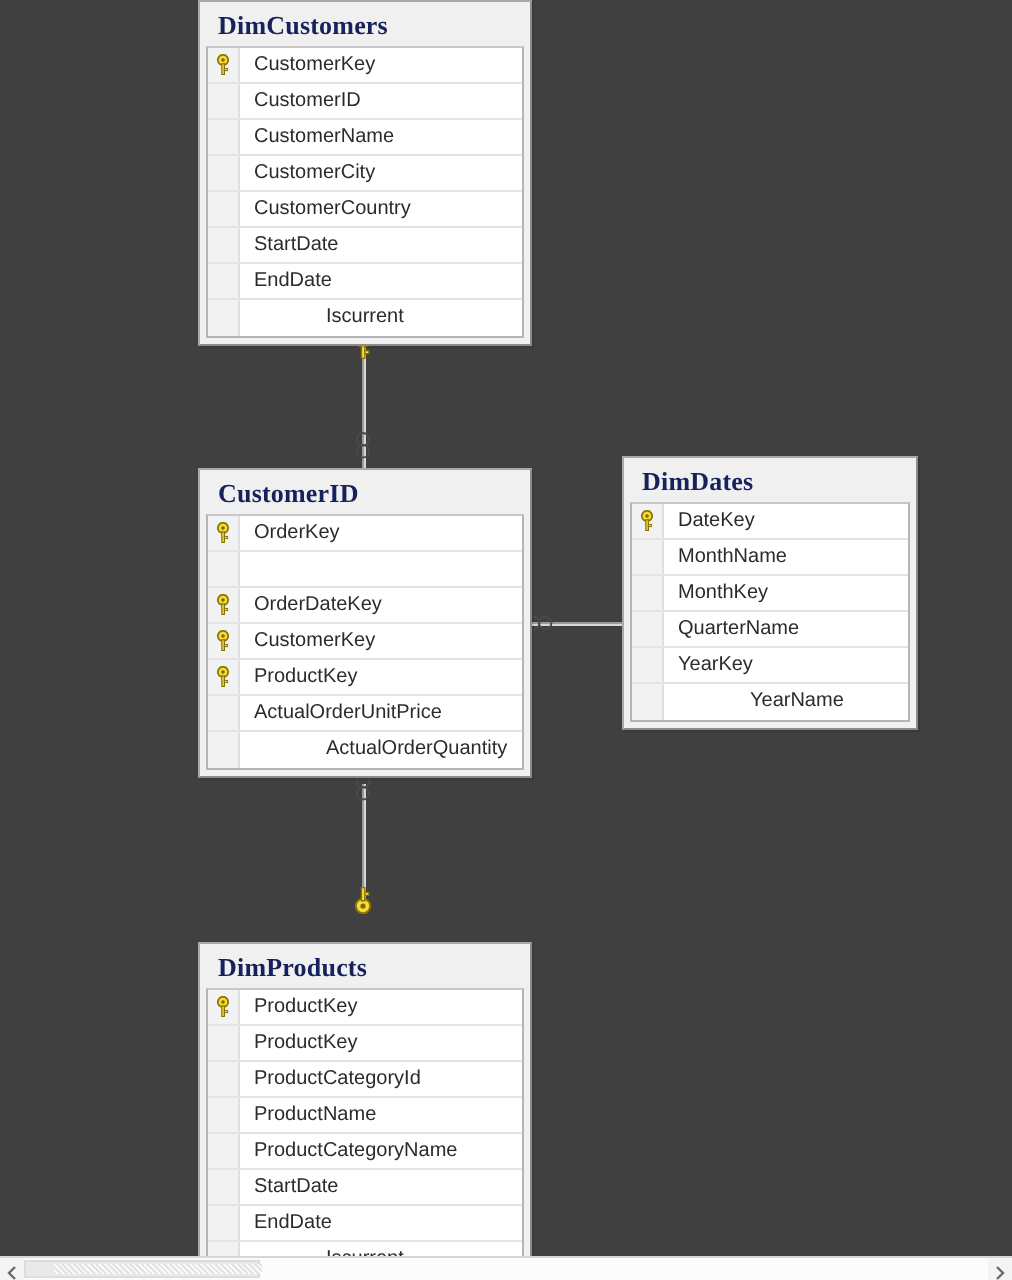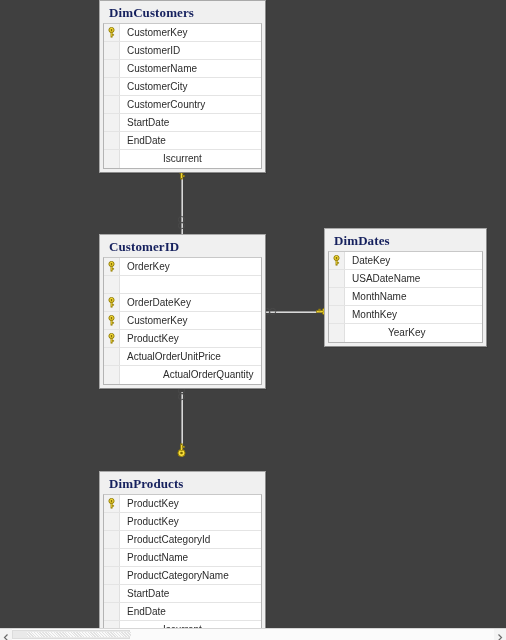--- a/index.html
+++ b/index.html
@@ -323,49 +323,53 @@
         <div class="field-gutter"></div>
         <div class="field-name">ActualOrderUnitPrice</div>
       </div>
       <div class="field-row">
         <div class="field-gutter"></div>
         <div class="field-name">ActualOrderQuantity</div>
       </div>
     </div>
   </div>
 
-  <div class="entity" style="left:324px; top:228px; width:163px;">
+  <div class="entity" style="left:311px; top:228px; width:148px;">
     <div class="entity-title">DimDates</div>
     <div class="entity-grid">
       <div class="field-row">
         <div class="field-gutter">
           <svg class="key-icon" viewBox="0 0 9 11">
             <circle cx="4.5" cy="3" r="2.6" fill="#f7dc3a" stroke="#8a7500" stroke-width="0.9"></circle>
             <circle cx="4.5" cy="3" r="0.9" fill="#7d6a00"></circle>
             <rect x="3.9" y="4.9" width="1.3" height="5.3" fill="#f7dc3a" stroke="#8a7500" stroke-width="0.6"></rect>
             <rect x="5.2" y="7.2" width="1.6" height="1.1" fill="#f7dc3a" stroke="#8a7500" stroke-width="0.5"></rect>
           </svg>
         </div>
         <div class="field-name">DateKey</div>
       </div>
       <div class="field-row">
         <div class="field-gutter"></div>
-        <div class="field-name">USADateName</div>
-      </div>
-      <div class="field-row">
-        <div class="field-gutter"></div>
         <div class="field-name">MonthName</div>
       </div>
       <div class="field-row">
         <div class="field-gutter"></div>
         <div class="field-name">MonthKey</div>
       </div>
       <div class="field-row">
         <div class="field-gutter"></div>
+        <div class="field-name">QuarterName</div>
+      </div>
+      <div class="field-row">
+        <div class="field-gutter"></div>
         <div class="field-name">YearKey</div>
+      </div>
+      <div class="field-row">
+        <div class="field-gutter"></div>
+        <div class="field-name">YearName</div>
       </div>
     </div>
   </div>
 
   <div class="entity" style="left:99px; top:457px; width:167px;margin-top:14px;">
     <div class="entity-title">DimProducts</div>
     <div class="entity-grid">
       <div class="field-row">
         <div class="field-gutter">
           <svg class="key-icon" viewBox="0 0 9 11">

